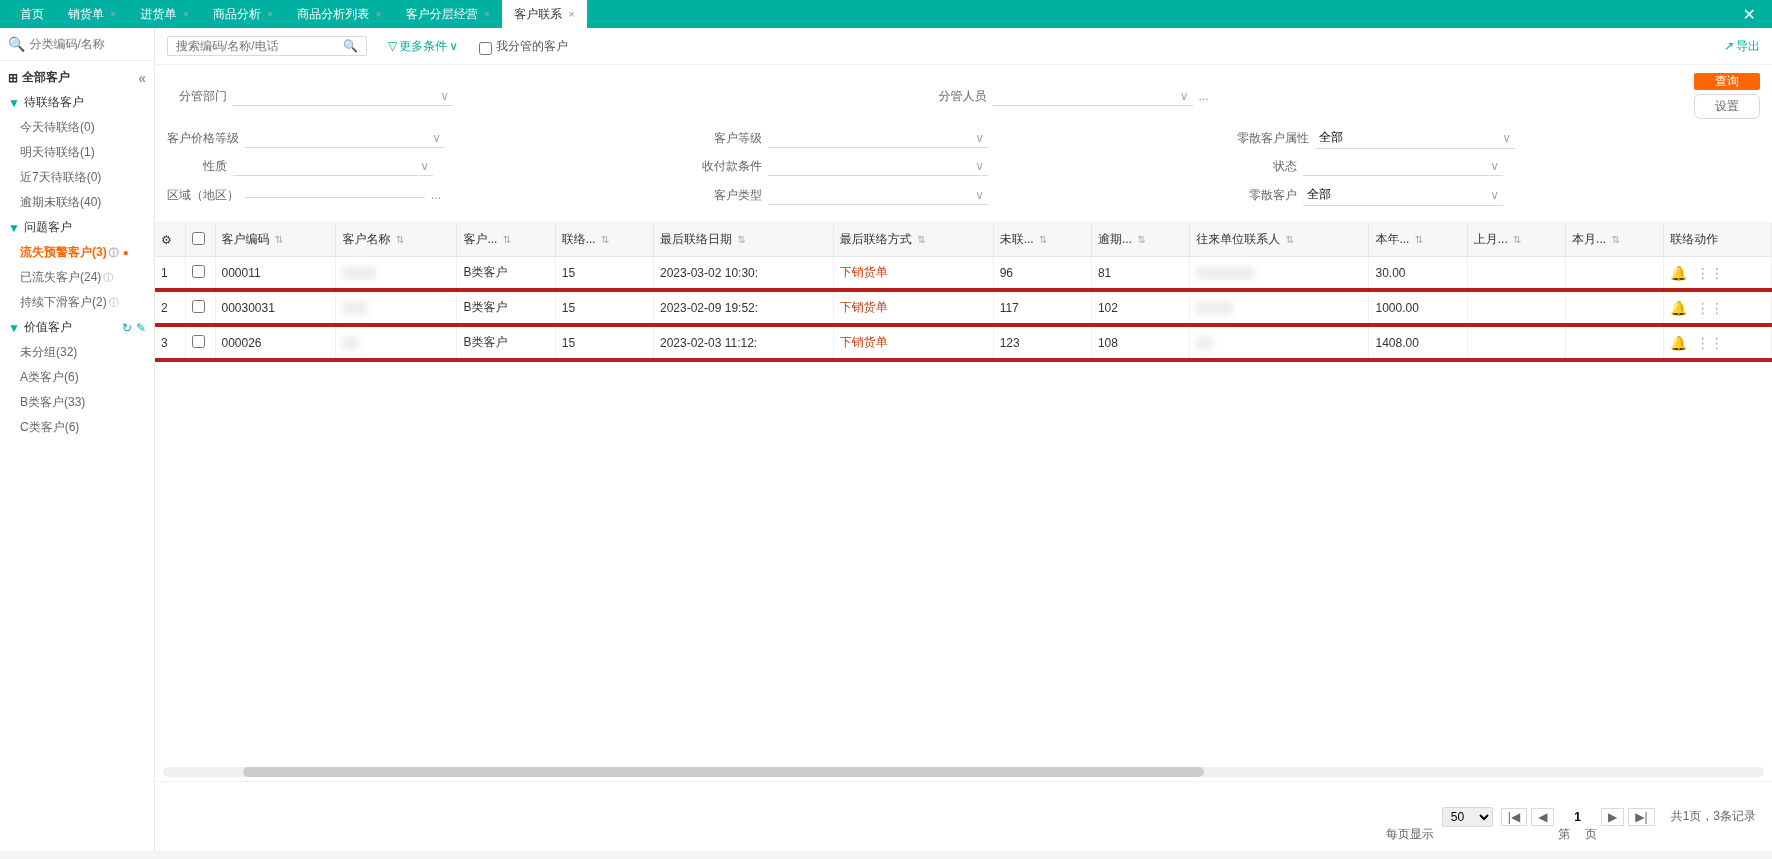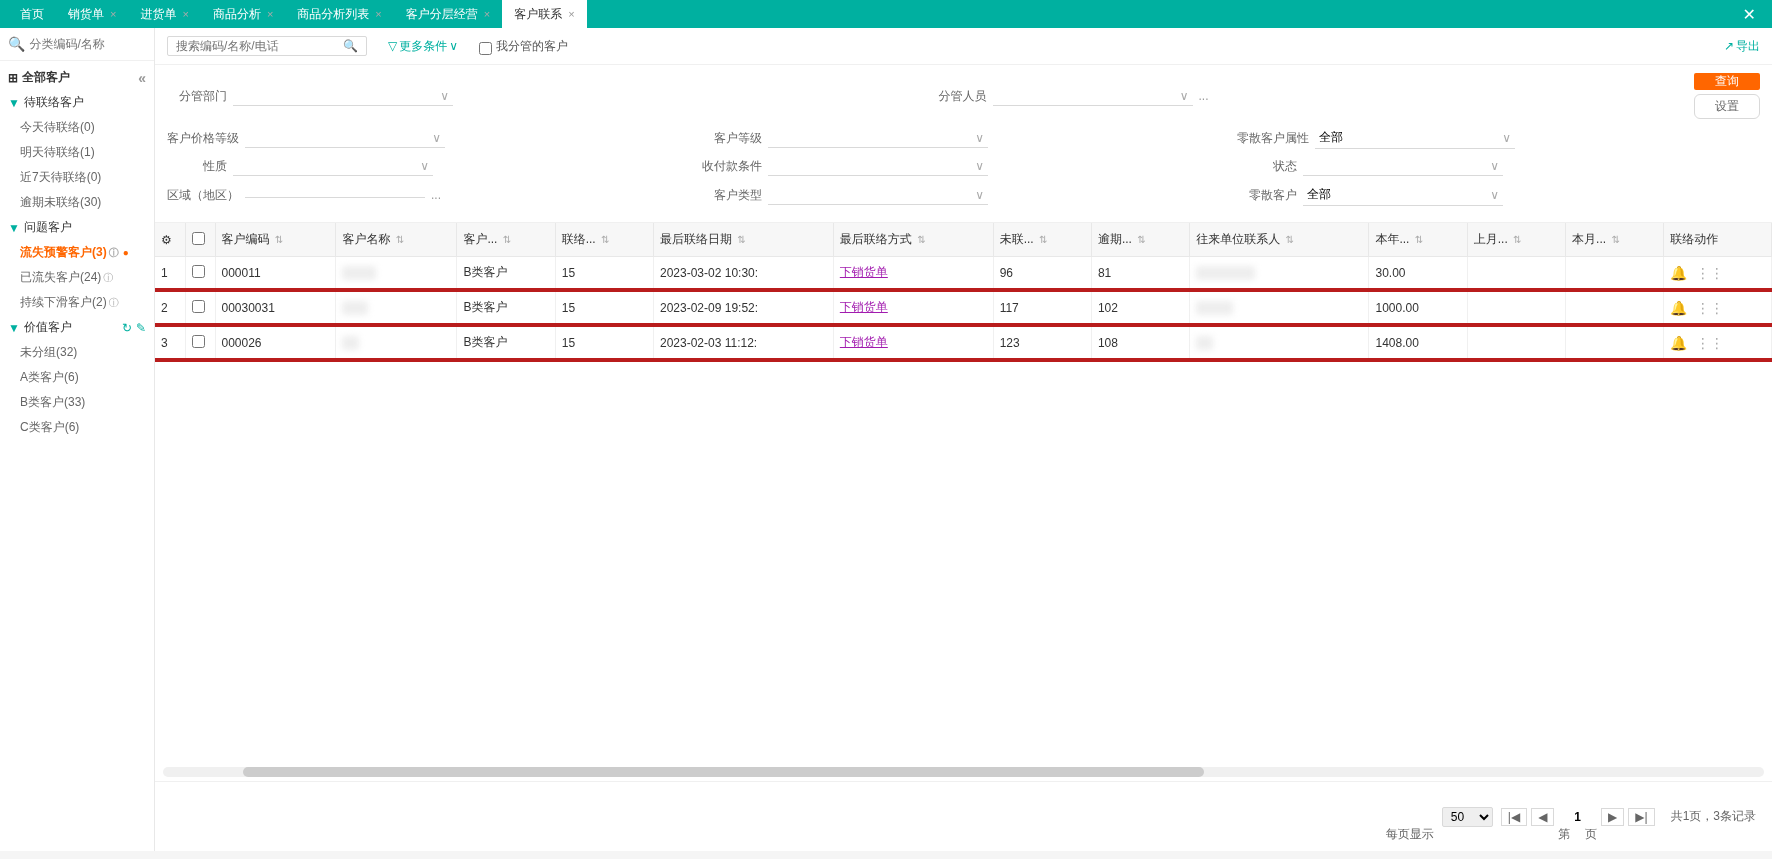--- a/index.html
+++ b/index.html
@@ -135,21 +135,21 @@
       border-bottom: 1px solid #e8e8e8; border-right: 1px solid #e8e8e8;
       white-space: nowrap; font-weight: normal;
     }
     thead th .sort-icon { color: #aaa; margin-left: 2px; font-size: 10px; }
     tbody tr { background: #fff; }
     tbody td {
       padding: 7px 6px; font-size: 12px; color: #333;
       border-bottom: 4px solid #b91c1c; border-right: 1px solid #f0f0f0;
       white-space: nowrap;
     }
-    .td-link { color: #a21caf; text-decoration: underline; cursor: pointer; }
+    .td-link { color: #c2410c; cursor: pointer; }
     .action-icons { display: flex; gap: 8px; }
     .action-icon { color: #aaa; cursor: pointer; font-size: 14px; }
 
     
     .footer {
       display: flex; align-items: center; justify-content: flex-end;
       padding: 8px 16px; border-top: 1px solid #f0f0f0; background: #fff; gap: 8px;
     }
     .footer-label { color: #666; margin-top: 36px; }
     .footer-select {
@@ -232,21 +232,21 @@
       <div class="sidebar-item">
         <span>今天待联络(0)</span>
       </div>
       <div class="sidebar-item">
         <span>明天待联络(1)</span>
       </div>
       <div class="sidebar-item">
         <span>近7天待联络(0)</span>
       </div>
       <div class="sidebar-item">
-        <span>逾期未联络(30)</span>
+        <span>逾期未联络(40)</span>
       </div>
 
       <div class="sidebar-group-title">
         <span class="arrow">▼</span>
         <span>问题客户</span>
       </div>
       <div class="sidebar-item active">
         <span>流失预警客户(3)</span>
         <span class="info-icon">ⓘ</span>
         <span style="margin-left:4px;color:#ff6600;font-size:10px;">●</span>

